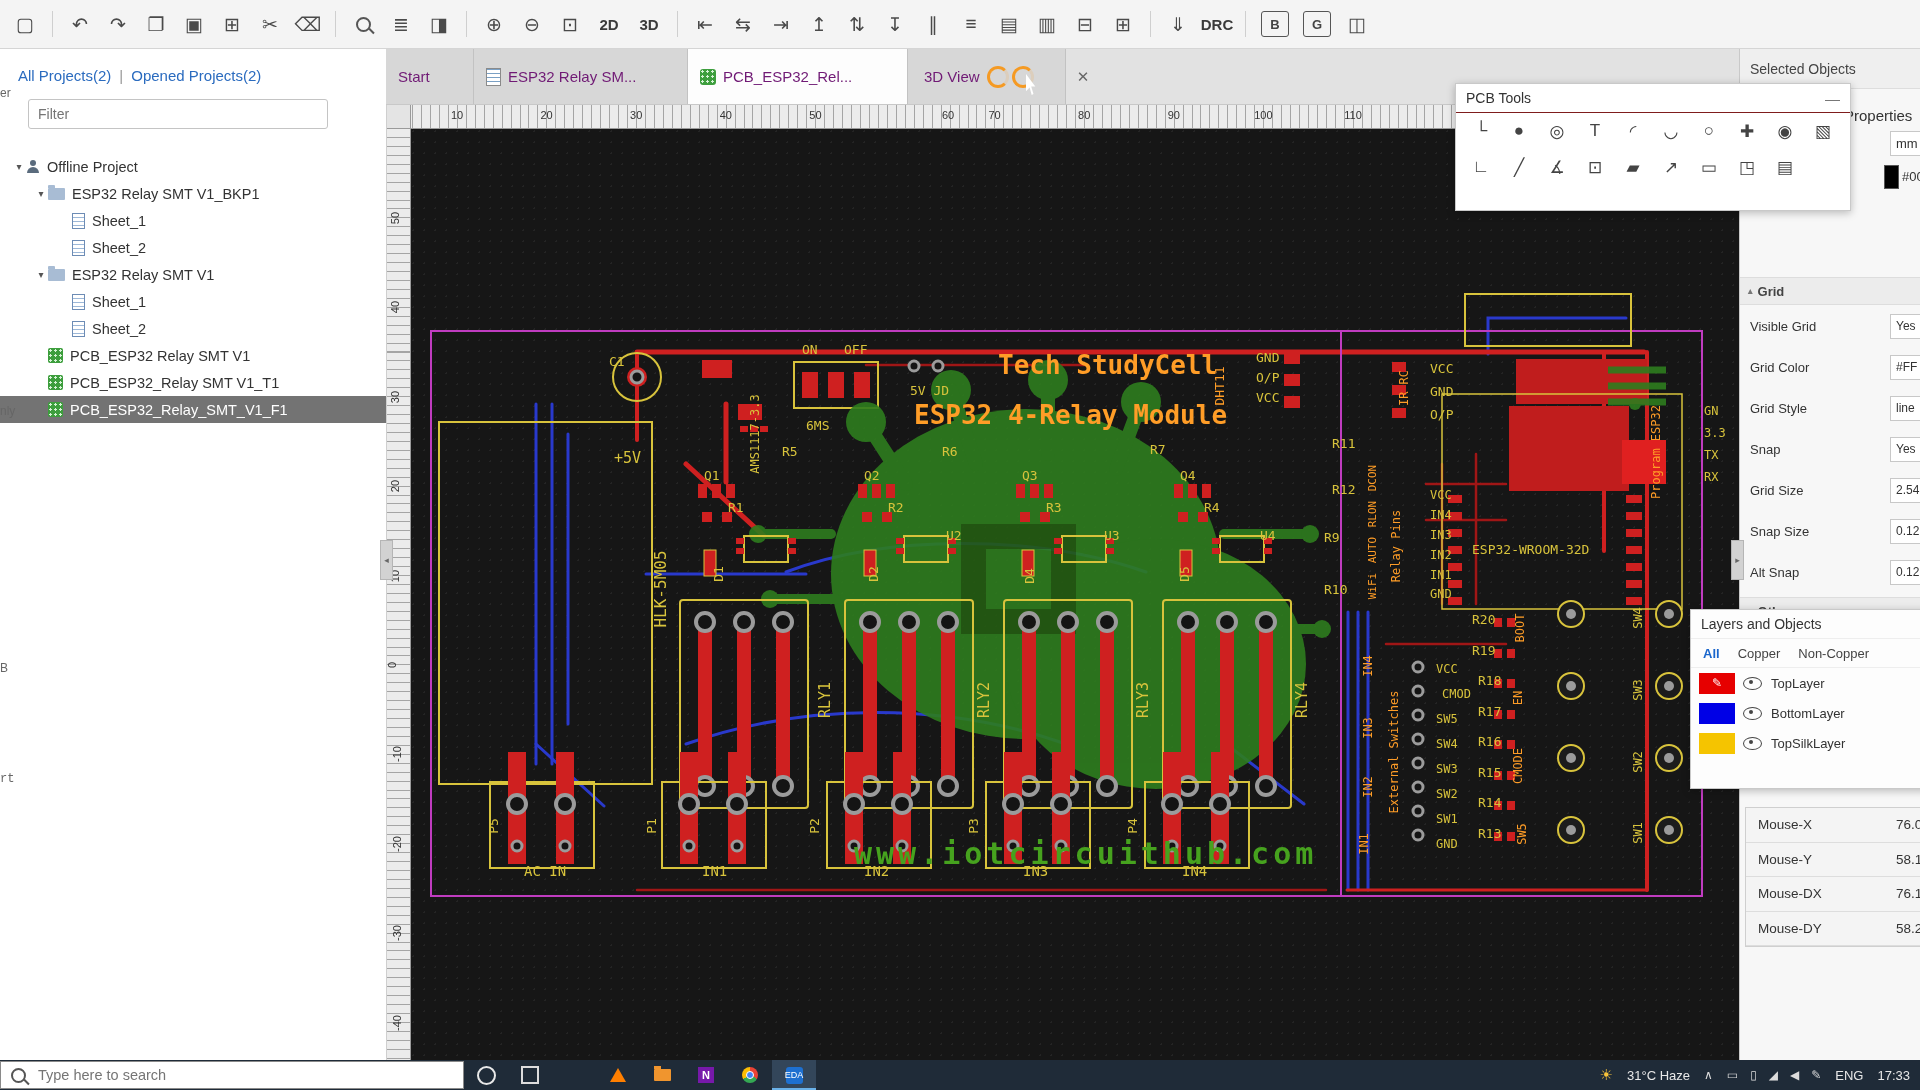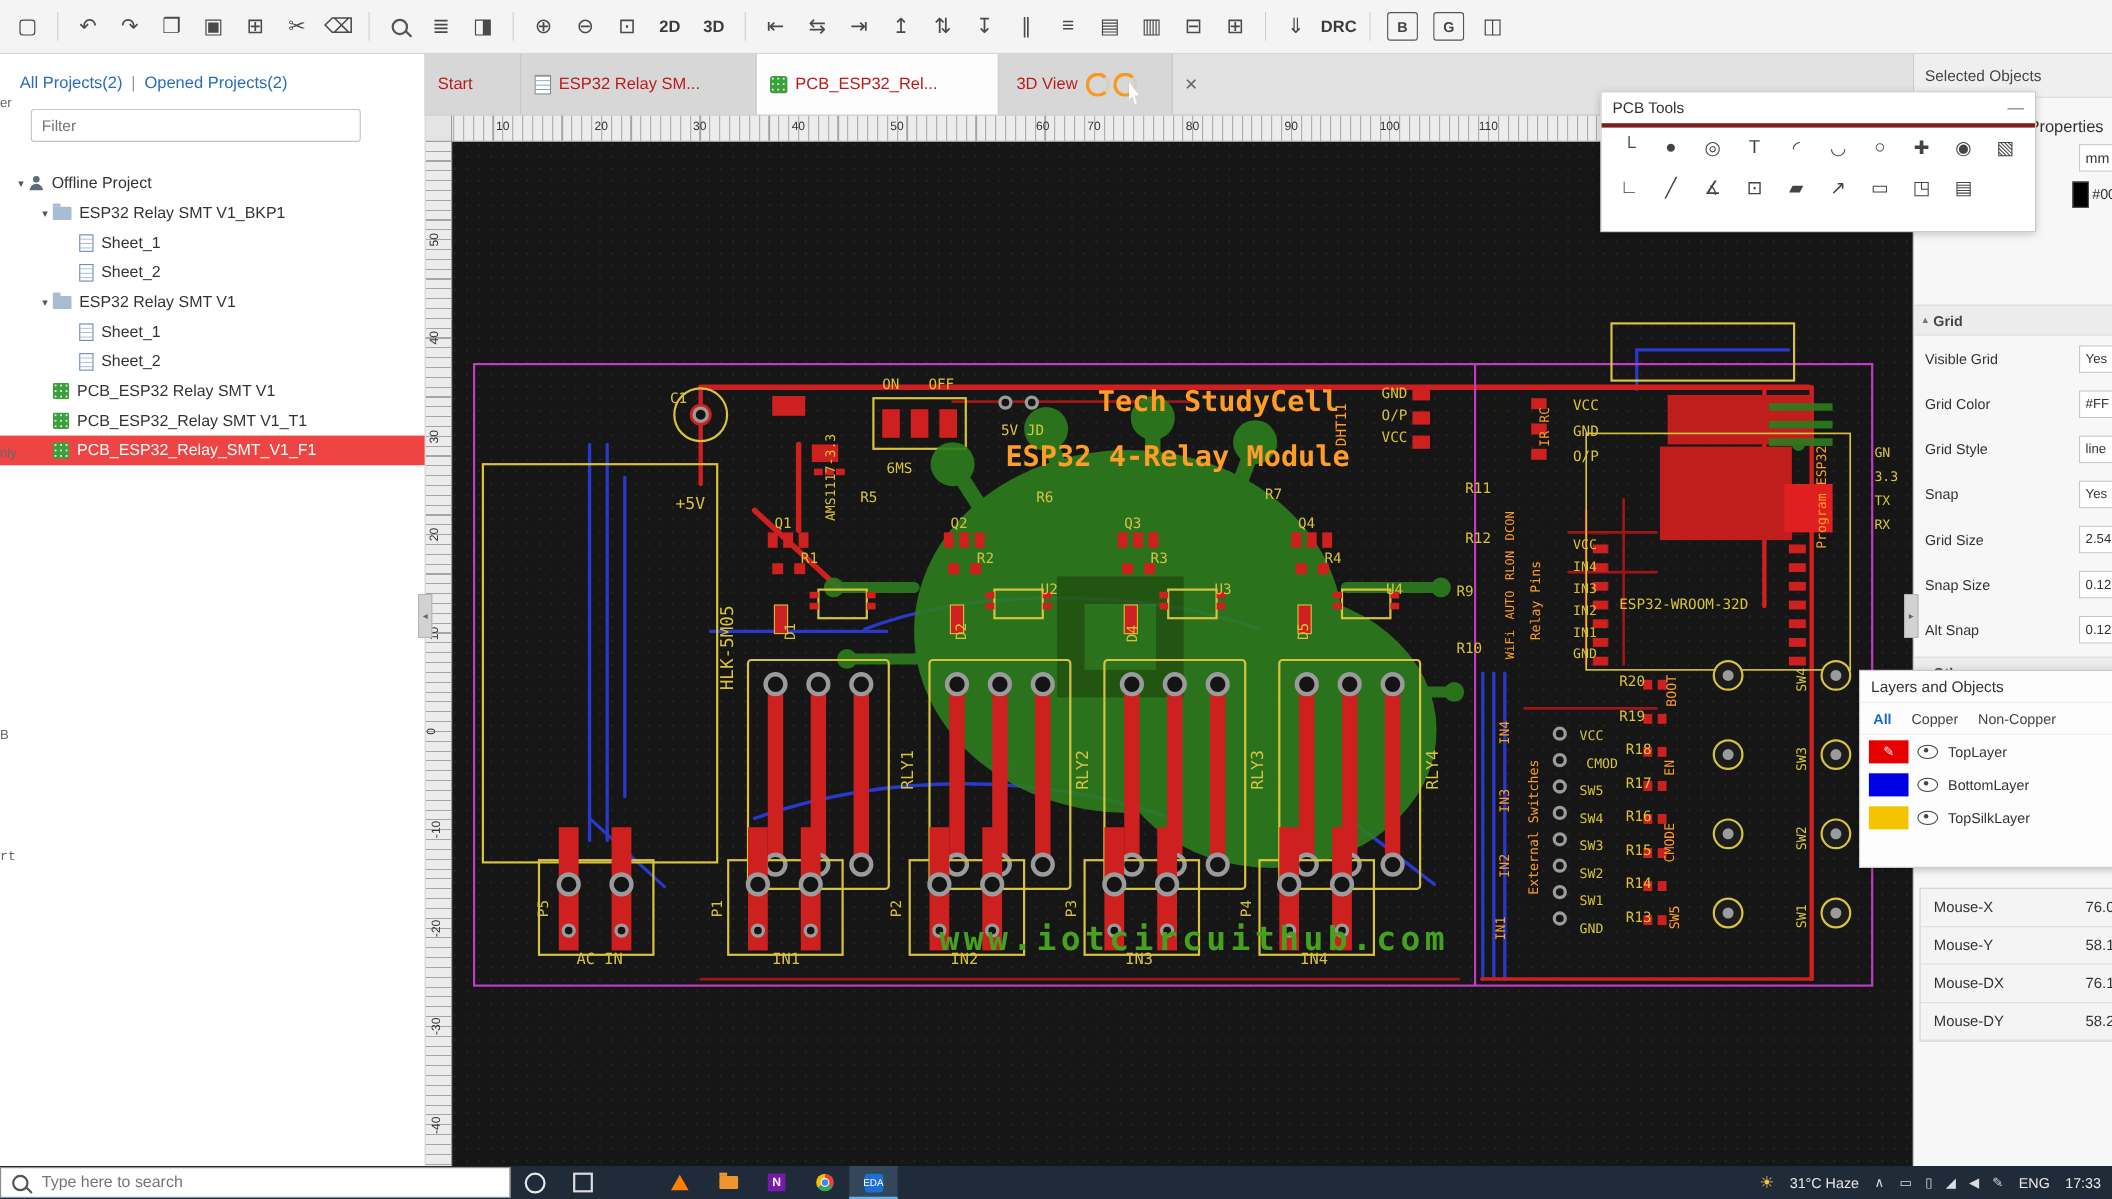--- a/index.html
+++ b/index.html
@@ -14,42 +14,42 @@
   .tb-box{width:26px;height:24px;margin:0 7px;border:1.5px solid #555;border-radius:3px;color:#444;
     display:flex;align-items:center;justify-content:center;font-size:13px;font-weight:bold;flex:0 0 auto;}
   .tb-sep{width:1px;height:26px;background:#cfcfcf;margin:0 8px;flex:0 0 auto;}
   .mag{width:11px;height:11px;border:2px solid #555;border-radius:50%;position:relative;display:inline-block;}
   .mag::after{content:"";position:absolute;width:7px;height:2px;background:#555;
     transform:rotate(45deg);right:-6px;bottom:-2px;}
   
   #tabbar{position:absolute;left:386px;top:49px;width:1353px;height:55px;background:#e2e2e2;
     border-bottom:1px solid #c8c8c8;display:flex;align-items:stretch;z-index:3;}
   .tab{display:flex;align-items:center;gap:7px;padding:0 12px;box-sizing:border-box;
-    background:#d7d7d7;border-right:1px solid #c2c2c2;color:#b91c1c;font-size:15px;white-space:nowrap;overflow:hidden;}
+    background:#d7d7d7;border-right:1px solid #c2c2c2;color:#701a75;font-size:15px;white-space:nowrap;overflow:hidden;}
   .tab.active{background:#fdfdfd;}
   .tab-close{width:34px;display:flex;align-items:center;justify-content:center;color:#666;font-size:15px;}
   .ic-doc{width:15px;height:18px;background:#fff;border:1px solid #8a8a8a;box-sizing:border-box;
     background-image:linear-gradient(#7aa0c4 1px,transparent 1px);background-size:100% 4px;background-position:0 4px;flex:0 0 auto;}
   .ic-pcb{width:16px;height:16px;background:#3d9e3d;border-radius:3px;flex:0 0 auto;
     background-image:radial-gradient(#d7f3d7 1px,transparent 1.2px);background-size:5px 5px;}
   .spinner{width:22px;height:22px;border-radius:50%;border:3.5px solid #f59a23;border-right-color:rgba(245,154,35,.15);
     box-sizing:border-box;flex:0 0 auto;}
   #cursor{position:absolute;left:1026px;top:74px;width:15px;height:21px;background:#fff;z-index:40;
     clip-path:polygon(0 0,0 82%,24% 64%,38% 100%,50% 95%,35% 60%,62% 60%);
     filter:drop-shadow(0 0 1px #000);}
   
   #sidebar{position:absolute;left:0;top:49px;width:386px;height:1011px;background:#ffffff;
     border-right:1px solid #cfcfcf;z-index:2;}
   #side-header{position:absolute;left:18px;top:18px;font-size:15px;color:#2a6bbf;white-space:nowrap;}
   #side-header .sep{color:#999;margin:0 8px;}
   #filter{position:absolute;left:28px;top:50px;width:300px;height:30px;border:1px solid #c4c4c4;
     border-radius:3px;font-size:14px;color:#444;padding:0 9px;box-sizing:border-box;outline:none;background:#fff;}
   #tree{position:absolute;left:0;top:104px;width:386px;}
   .tree-row{height:27px;display:flex;align-items:center;font-size:14.5px;color:#333;cursor:default;white-space:nowrap;}
-  .tree-row.sel{background:#ef4444;color:#fff;}
+  .tree-row.sel{background:#737373;color:#fff;}
   .tr-arrow{width:14px;font-size:10px;color:#555;text-align:center;flex:0 0 auto;}
   .tree-row.sel .tr-arrow{color:#fff;}
   .t-ic{flex:0 0 auto;margin-right:7px;}
   .ic-person{width:14px;height:14px;position:relative;}
   .ic-person::before{content:"";position:absolute;left:4px;top:0;width:6px;height:6px;border-radius:50%;background:#5a6b7d;}
   .ic-person::after{content:"";position:absolute;left:1px;top:7px;width:12px;height:6px;border-radius:6px 6px 0 0;background:#5a6b7d;}
   .t-folder{width:17px;height:12px;background:#a8bcd4;border-radius:1px;position:relative;}
   .t-folder::before{content:"";position:absolute;left:0;top:-3px;width:7px;height:3px;background:#a8bcd4;border-radius:1px 1px 0 0;}
   .t-sheet{width:13px;height:16px;background:#fff;border:1px solid #6d8cb5;box-sizing:border-box;
     background-image:linear-gradient(#9db8d8 1px,transparent 1px);background-size:100% 4px;background-position:0 3px;}
@@ -68,21 +68,21 @@
   #hruler{position:absolute;left:24px;top:0;width:1329px;height:24px;background:#ececec;border-bottom:1px solid #9a9a9a;z-index:2;
     background-image:repeating-linear-gradient(90deg,rgba(0,0,0,.30) 0 1px,transparent 1px 8.96px);background-position:2px 0;}
   #vruler{position:absolute;left:0;top:24px;width:24px;height:932px;background:#ececec;border-right:1px solid #9a9a9a;z-index:2;
     background-image:repeating-linear-gradient(180deg,rgba(0,0,0,.30) 0 1px,transparent 1px 8.94px);}
   .hlab{position:absolute;top:5px;transform:translateX(-50%);font-size:11px;color:#333;}
   .vlab{position:absolute;left:3px;transform:translateY(50%) rotate(-90deg);font-size:11px;color:#333;}
   
   #pcbtools{position:absolute;left:1455px;top:83px;width:394px;height:126px;background:#fff;
     border:1px solid #c9c9c9;box-shadow:0 2px 8px rgba(0,0,0,.25);z-index:10;}
   .pt-head{height:28px;display:flex;align-items:center;justify-content:space-between;
-    padding:0 10px;font-size:14px;color:#333;border-bottom:4px solid #7f1d1d;}
+    padding:0 10px;font-size:14px;color:#333;border-bottom:1px solid #7f1d1d;}
   .pt-min{color:#777;font-size:15px;}
   .pt-row{display:flex;padding:2px 6px;}
   .pt-ic{width:38px;height:32px;display:flex;align-items:center;justify-content:center;
     color:#444;font-size:17px;border-radius:3px;}
   
   #rightpanel{position:absolute;left:1739px;top:49px;width:212px;height:1011px;background:#f7f7f7;
     border-left:1px solid #c9c9c9;z-index:2;font-size:13px;color:#333;}
   .rp-head{position:absolute;left:0;top:0;width:100%;height:40px;background:#efefef;border-bottom:1px solid #ddd;
     display:flex;align-items:center;padding-left:10px;box-sizing:border-box;font-size:14px;color:#444;}
   .rp-title{position:absolute;left:104px;top:58px;font-size:15px;color:#333;white-space:nowrap;}

